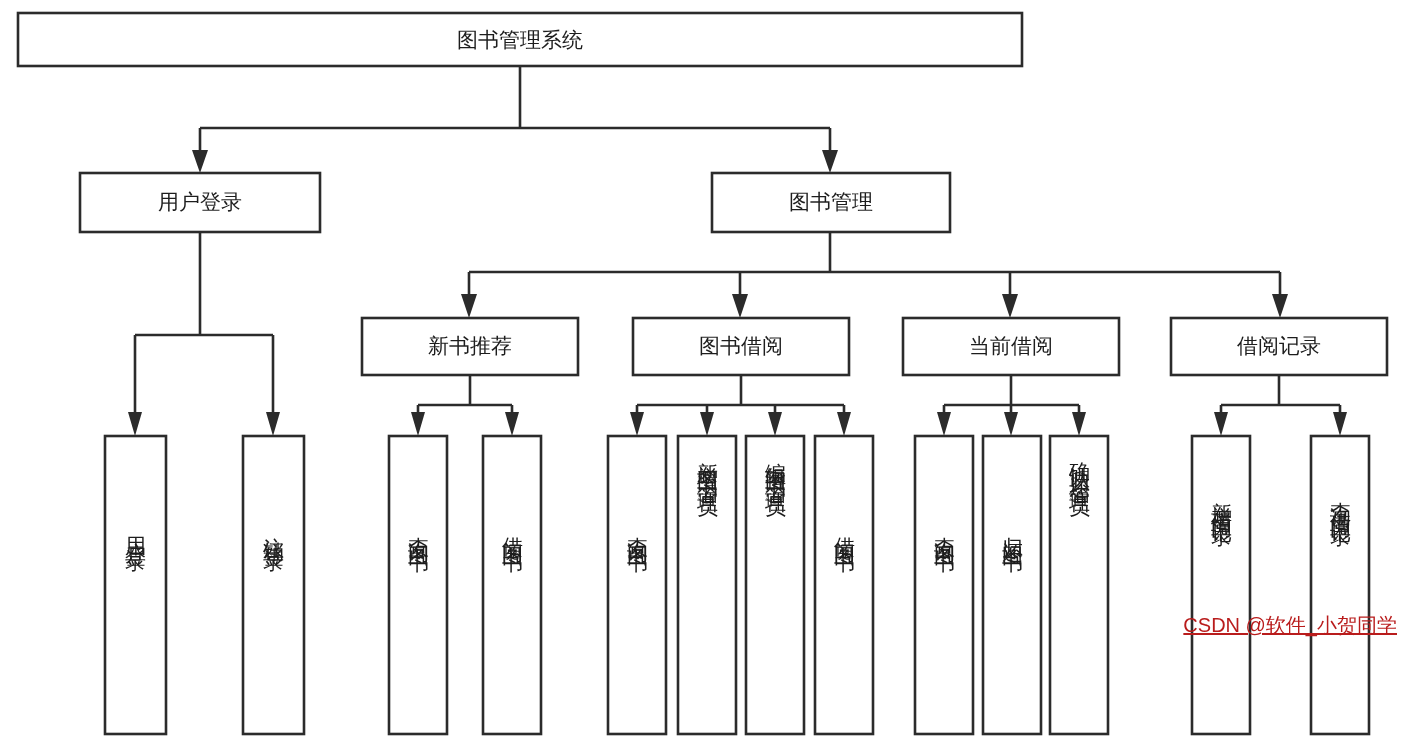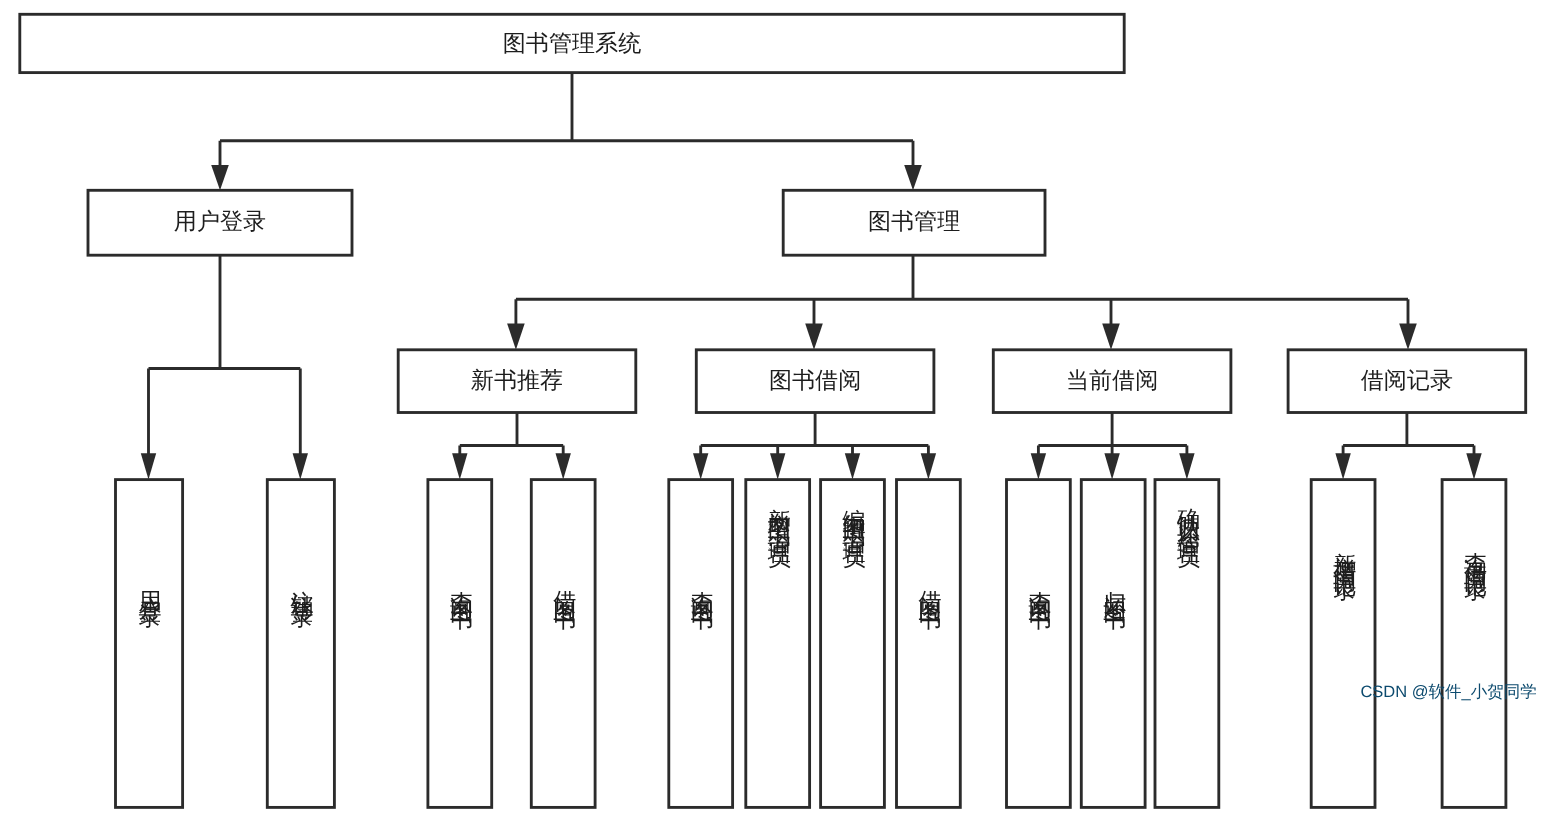--- a/index.html
+++ b/index.html
@@ -56,24 +56,25 @@
     text-orientation: upright;
     glyph-orientation-vertical: 0;
     letter-spacing: 5px;
     dominant-baseline: central;
   }
   .watermark {
     position: absolute;
     right: 8px;
     bottom: 6px;
     font-family: "Liberation Sans", "DejaVu Sans", sans-serif;
-    font-size: 15px;
-    color: #0c4a6e;
+    font-size: 20px;
+    color: #b91c1c;
     white-space: nowrap;
     user-select: none;
+    text-decoration: underline;
   }
 </style>
 </head>
 <body>
 
 <div id="diagram-root">
   <svg id="tree-svg" viewBox="0 0 1405 747" xmlns="http://www.w3.org/2000/svg">
 
     <g>
 

